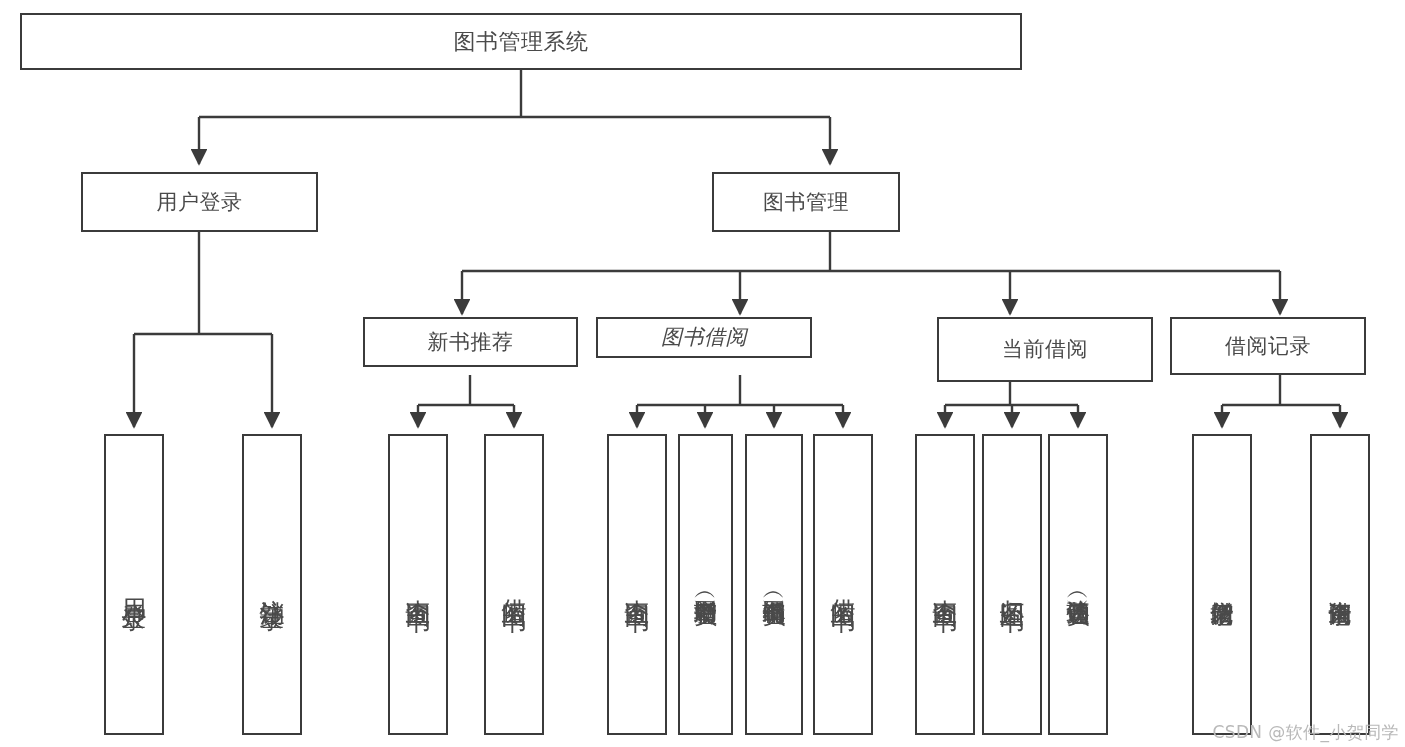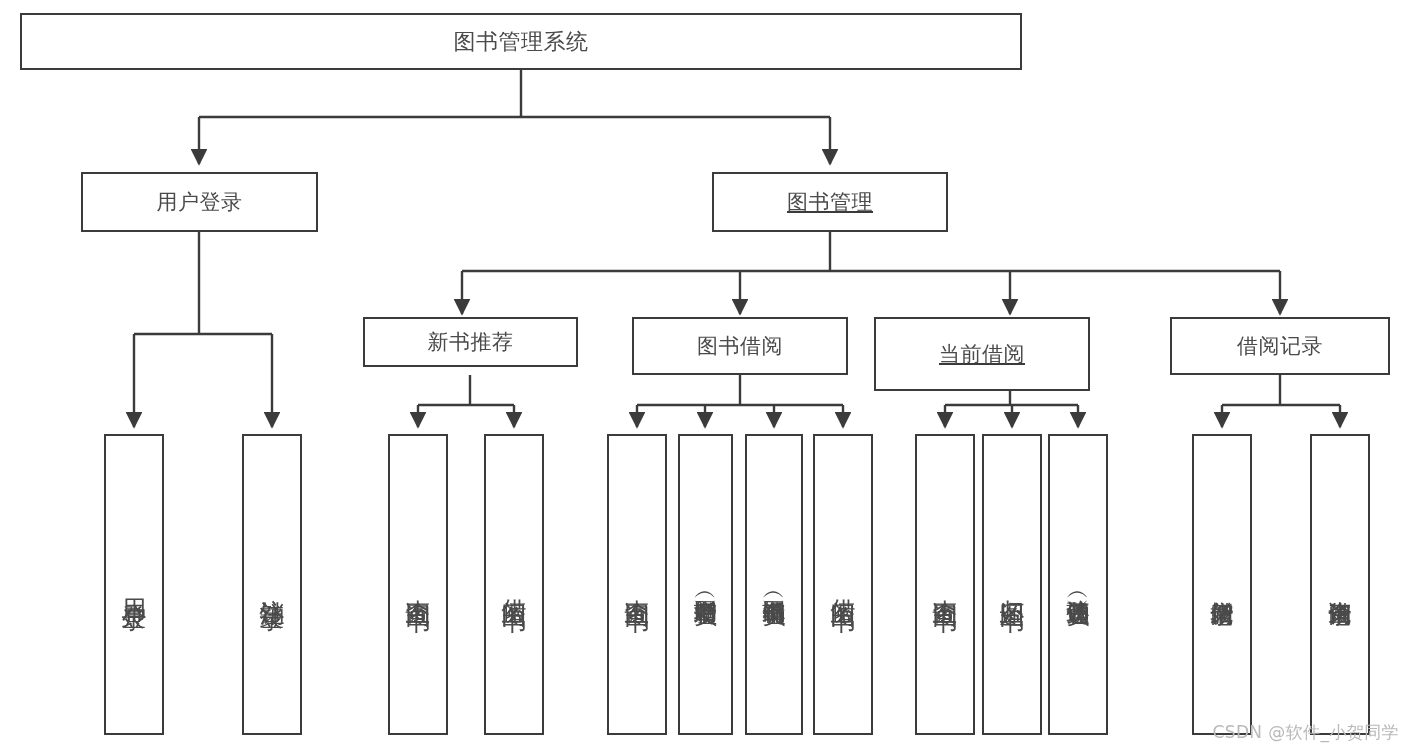--- a/index.html
+++ b/index.html
@@ -136,34 +136,34 @@
     </g>
   </svg>
 
   <div class="node h root" style="left:20px; top:13px; width:1002px; height:57px;">
     <span class="lbl">图书管理系统</span>
   </div>
 
   <div class="node h" style="left:81px; top:172px; width:237px; height:60px;">
     <span class="lbl">用户登录</span>
   </div>
-  <div class="node h" style="left:712px; top:172px; width:236px; height:60px;text-decoration:underline;">
+  <div class="node h" style="left:712px; top:172px; width:188px; height:60px;">
     <span class="lbl">图书管理</span>
   </div>
 
   <div class="node h" style="left:363px; top:317px; width:215px; height:50px;">
     <span class="lbl">新书推荐</span>
   </div>
-  <div class="node h" style="left:632px; top:317px; width:216px; height:58px;">
+  <div class="node h" style="left:596px; top:317px; width:216px; height:41px;font-style:italic;">
     <span class="lbl">图书借阅</span>
   </div>
-  <div class="node h" style="left:874px; top:317px; width:216px; height:74px;text-decoration:underline;">
+  <div class="node h" style="left:937px; top:317px; width:216px; height:65px;">
     <span class="lbl">当前借阅</span>
   </div>
-  <div class="node h" style="left:1170px; top:317px; width:220px; height:58px;">
+  <div class="node h" style="left:1170px; top:317px; width:196px; height:58px;">
     <span class="lbl">借阅记录</span>
   </div>
 
   <div class="node v" style="left:104px; top:434px; width:60px; height:301px;">
     <span class="lbl">用户登录</span>
   </div>
   <div class="node v" style="left:242px; top:434px; width:60px; height:301px;">
     <span class="lbl">注销登录</span>
   </div>
 

